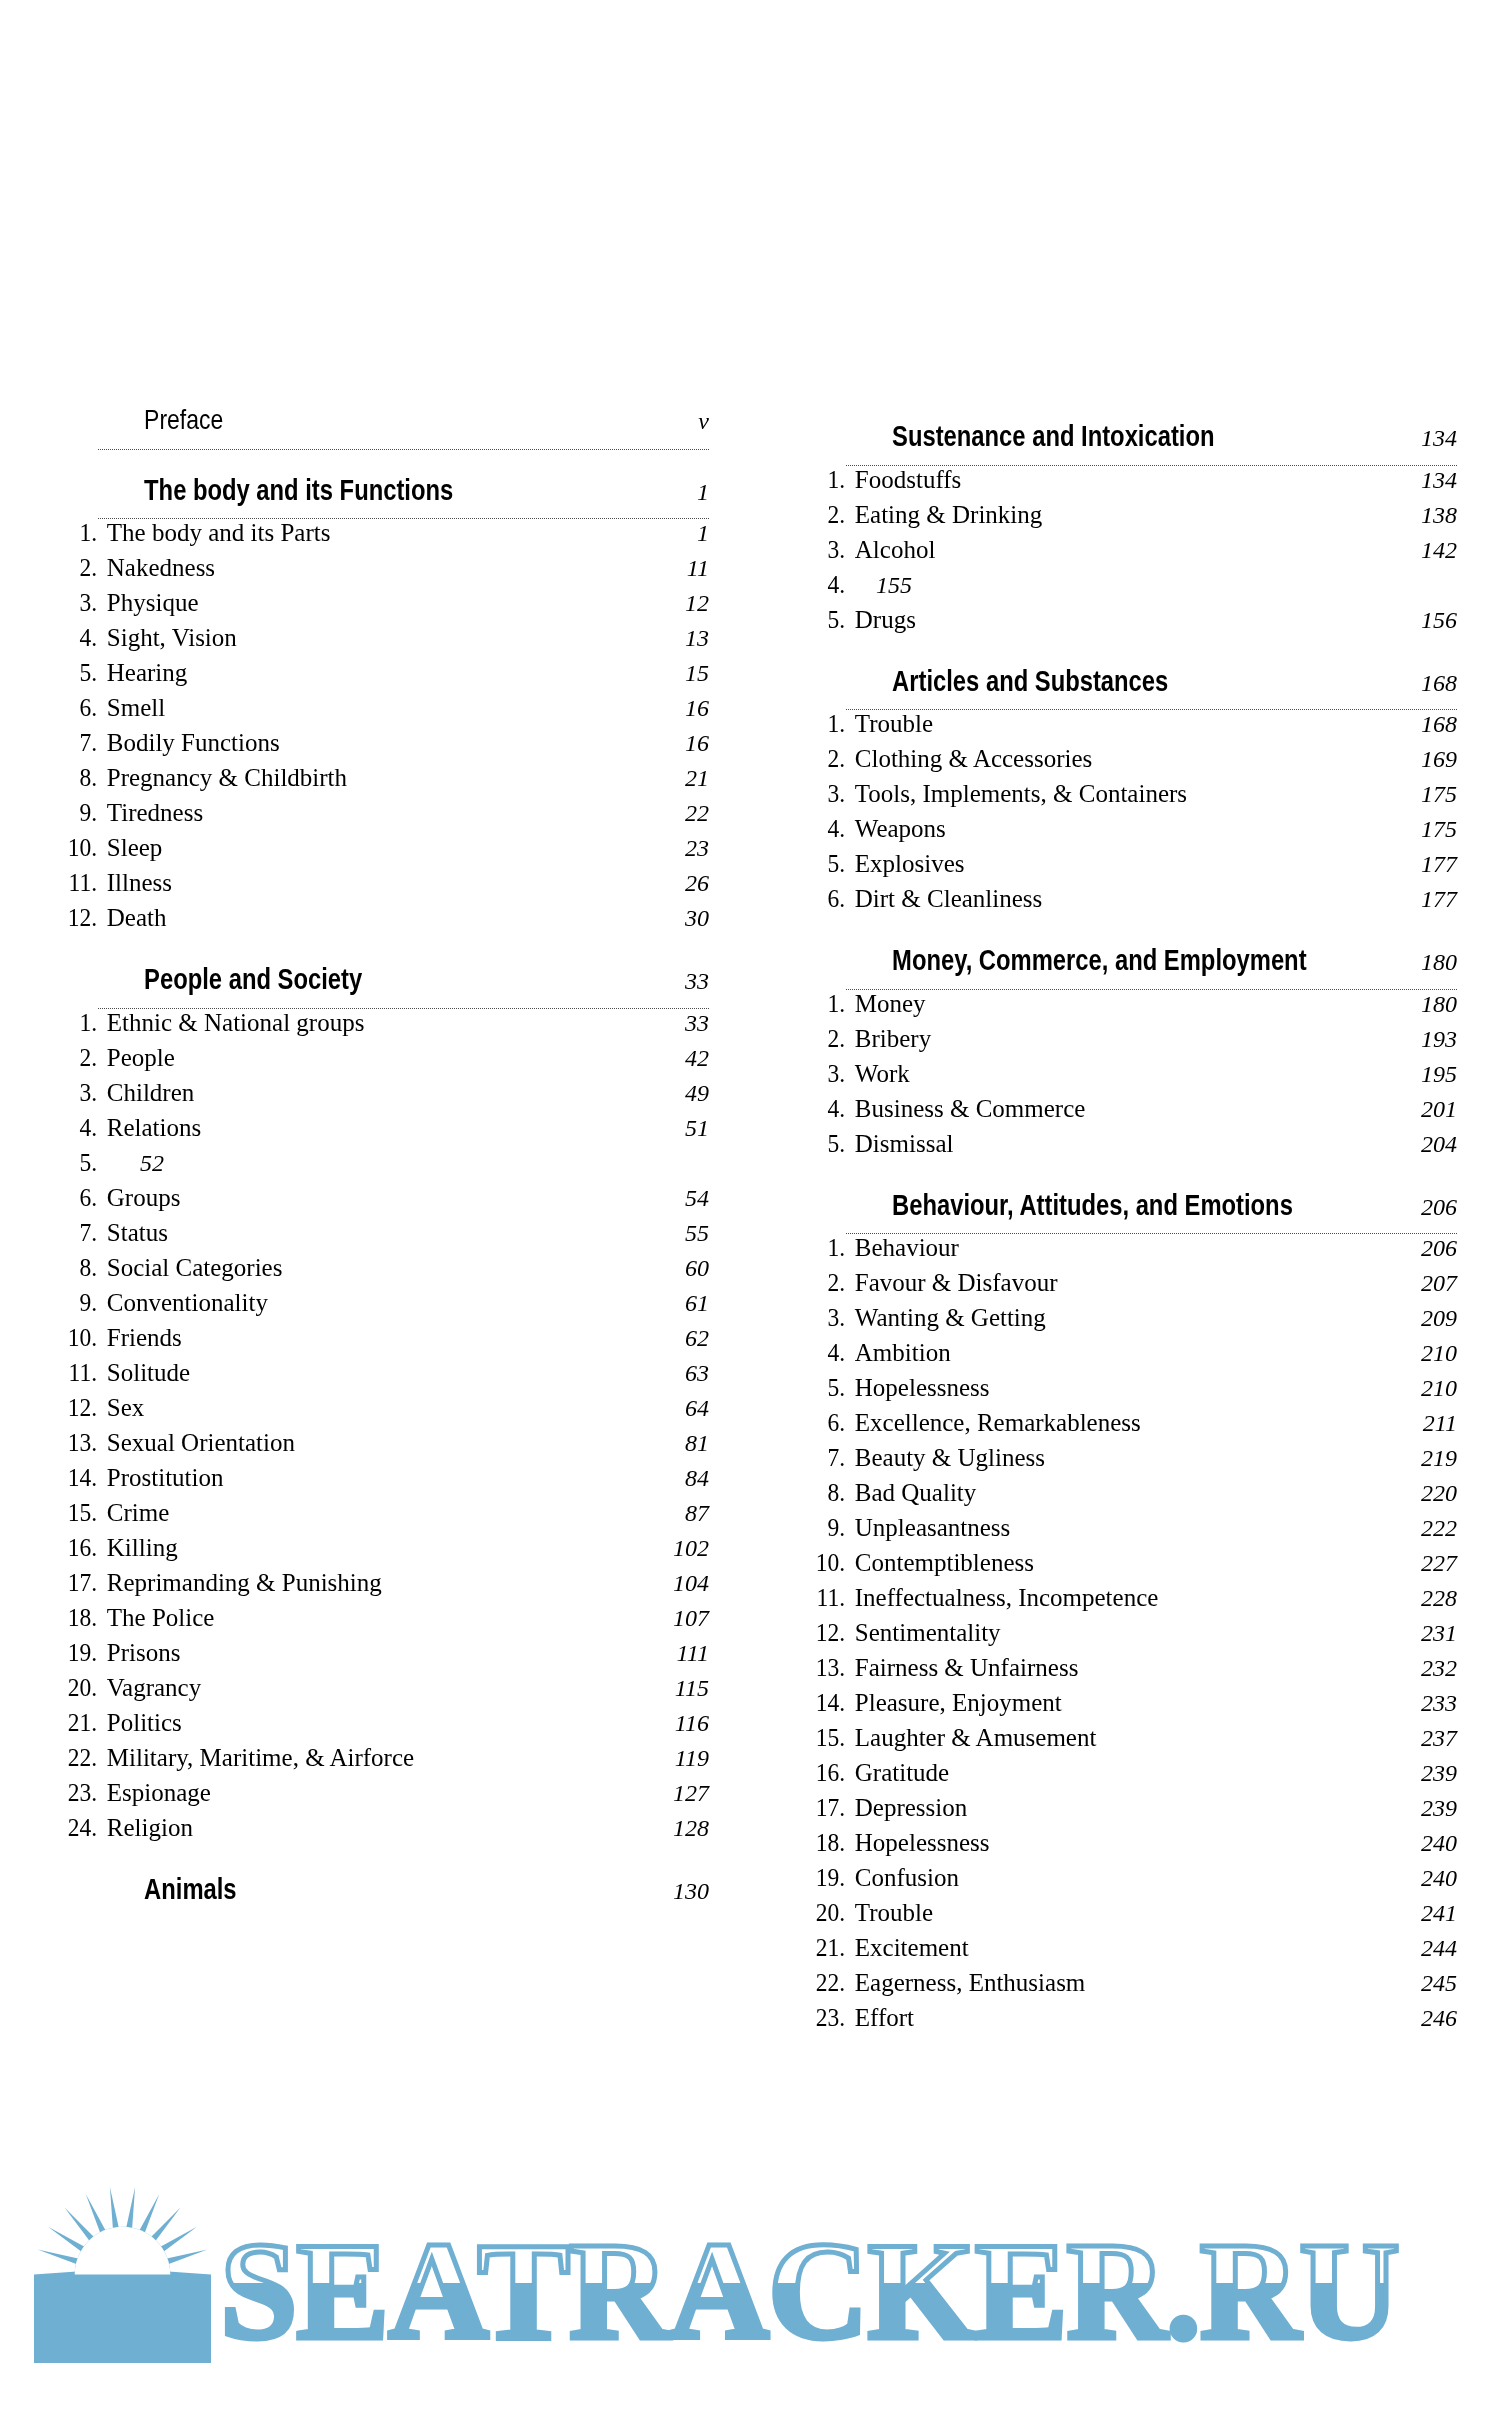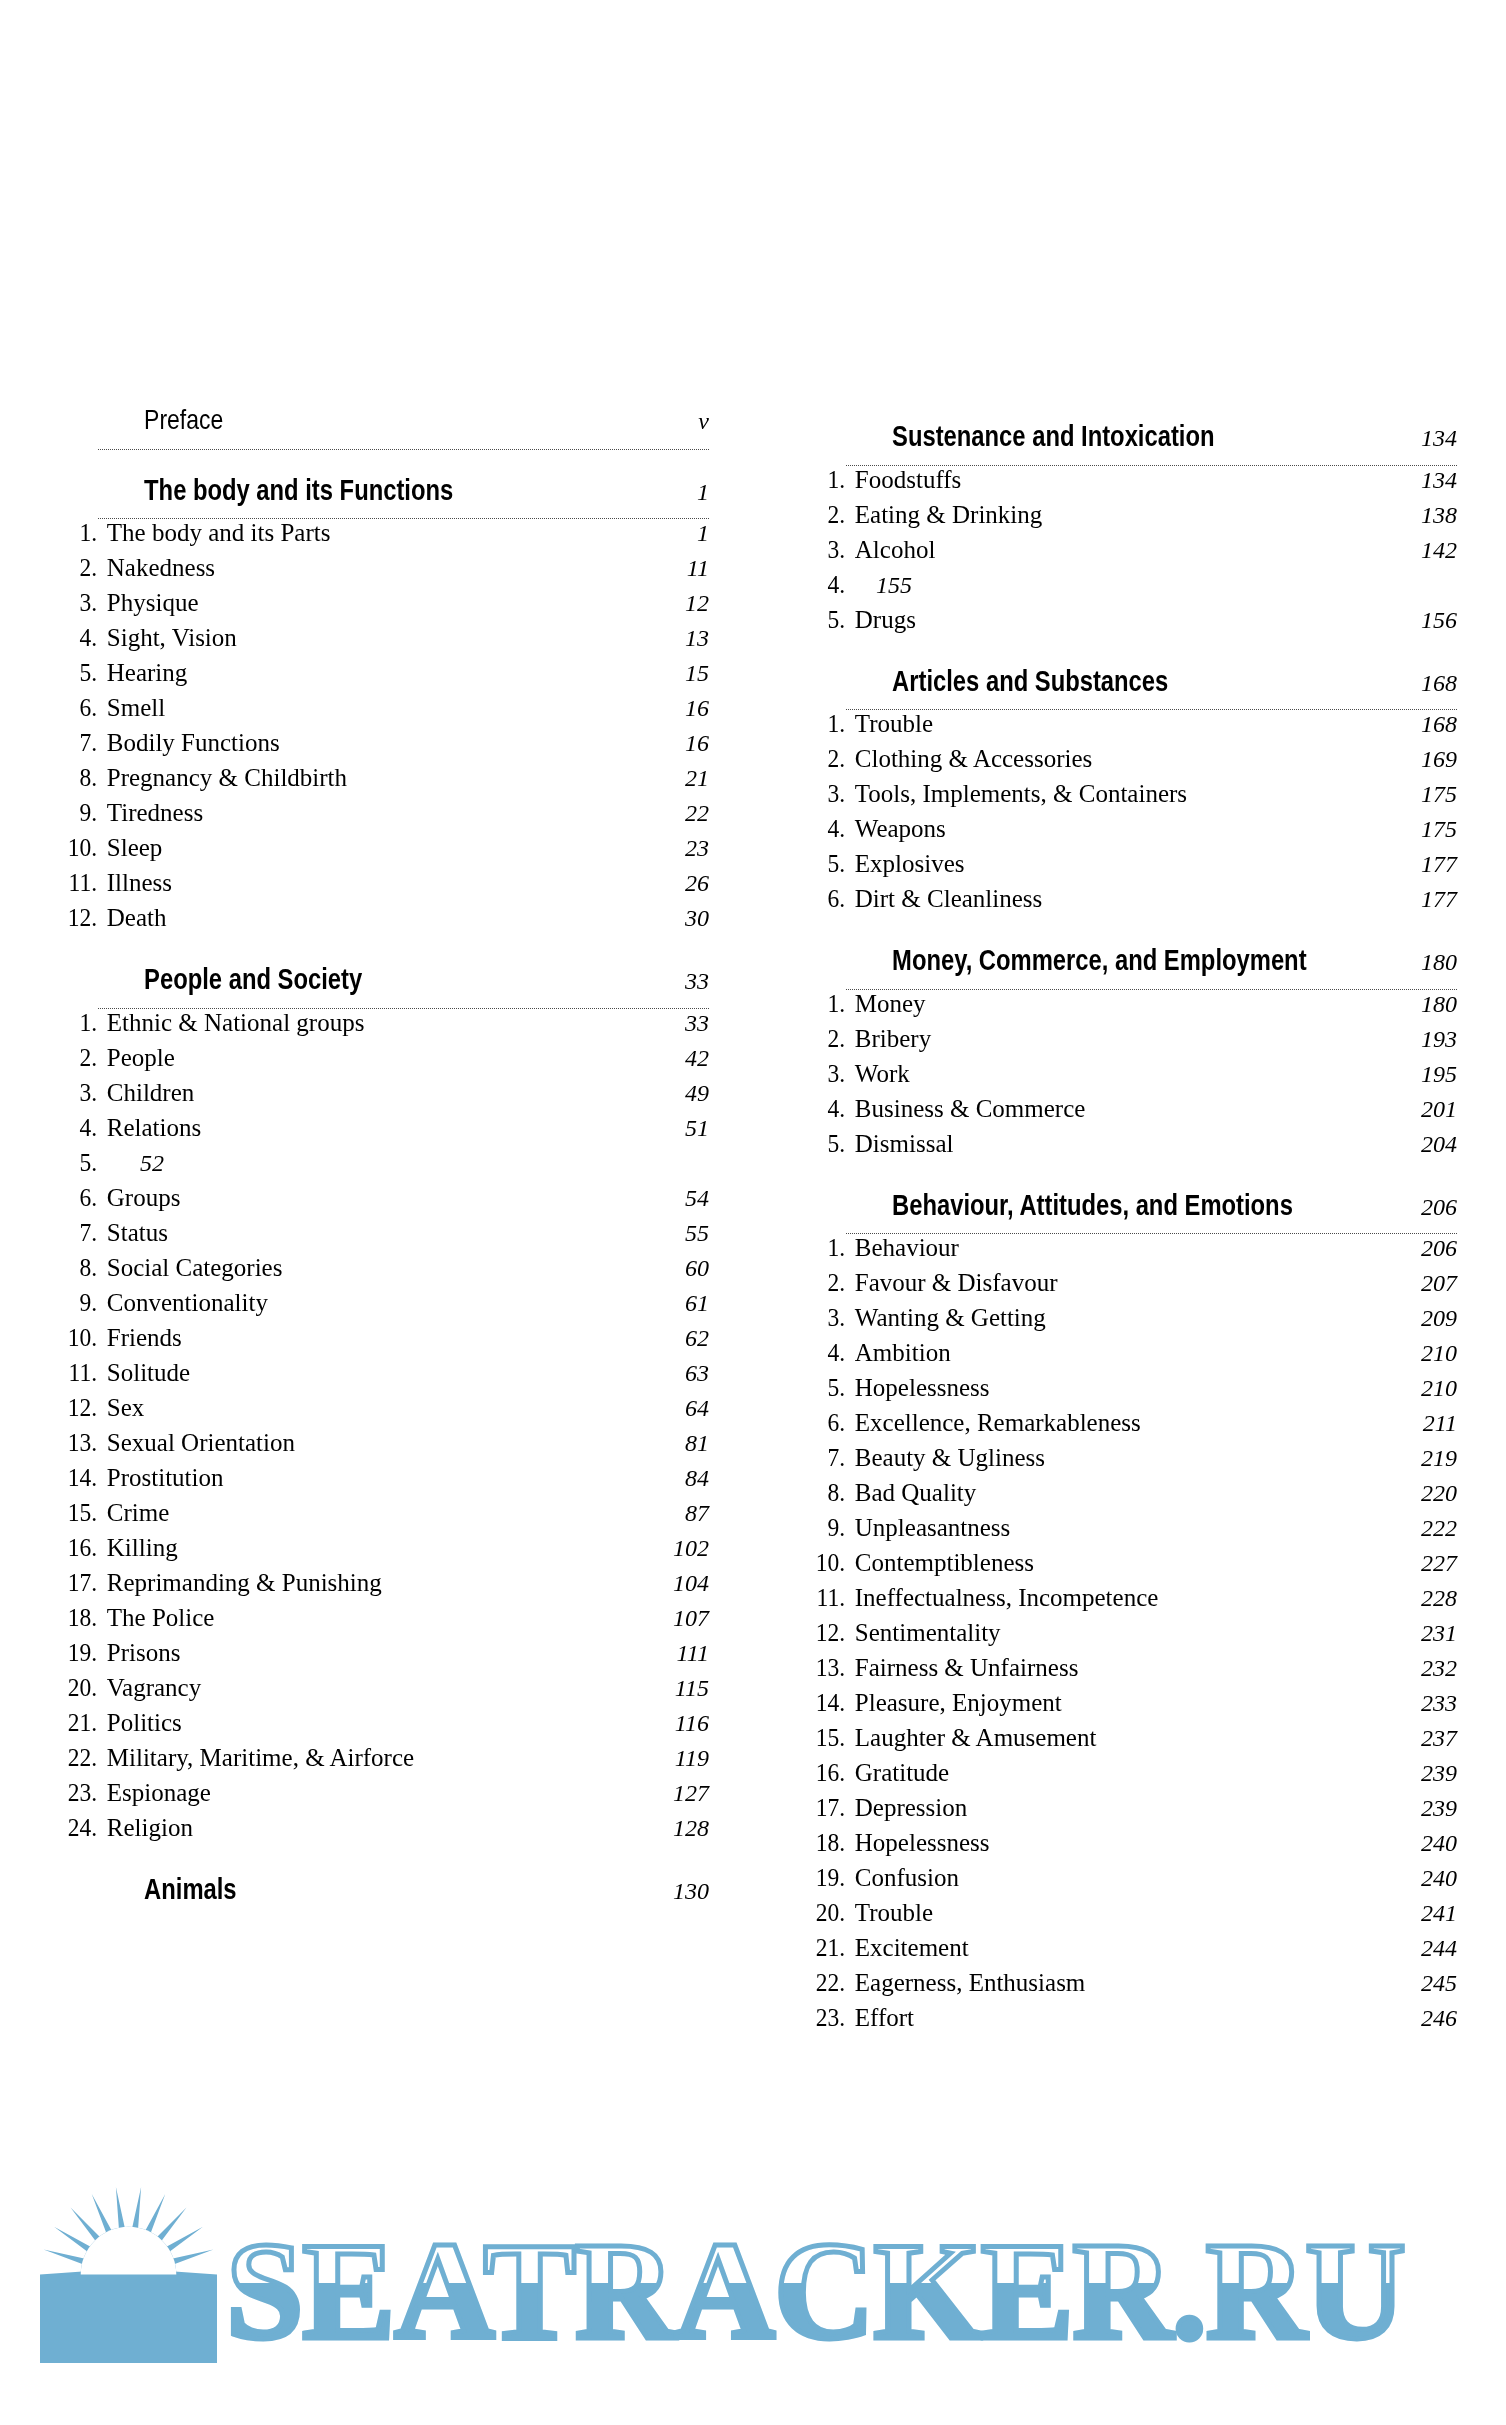--- a/index.html
+++ b/index.html
@@ -120,21 +120,21 @@
   .dotrule {
     height: 0;
     border-top: 1.7px dotted #4a4a4a;
     margin: 5.5px 0 0 33px;
     width: calc(100% - 33px);
   }
 
   
   .watermark {
     position: absolute;
-    left: 8px;
+    left: 2px;
     top: 2176px;
     width: 1254px;
     height: 250px;
     pointer-events: none;
   }
   .wm-sun {
     position: absolute;
     left: 32px;
     top: 10px;
     width: 177px;

